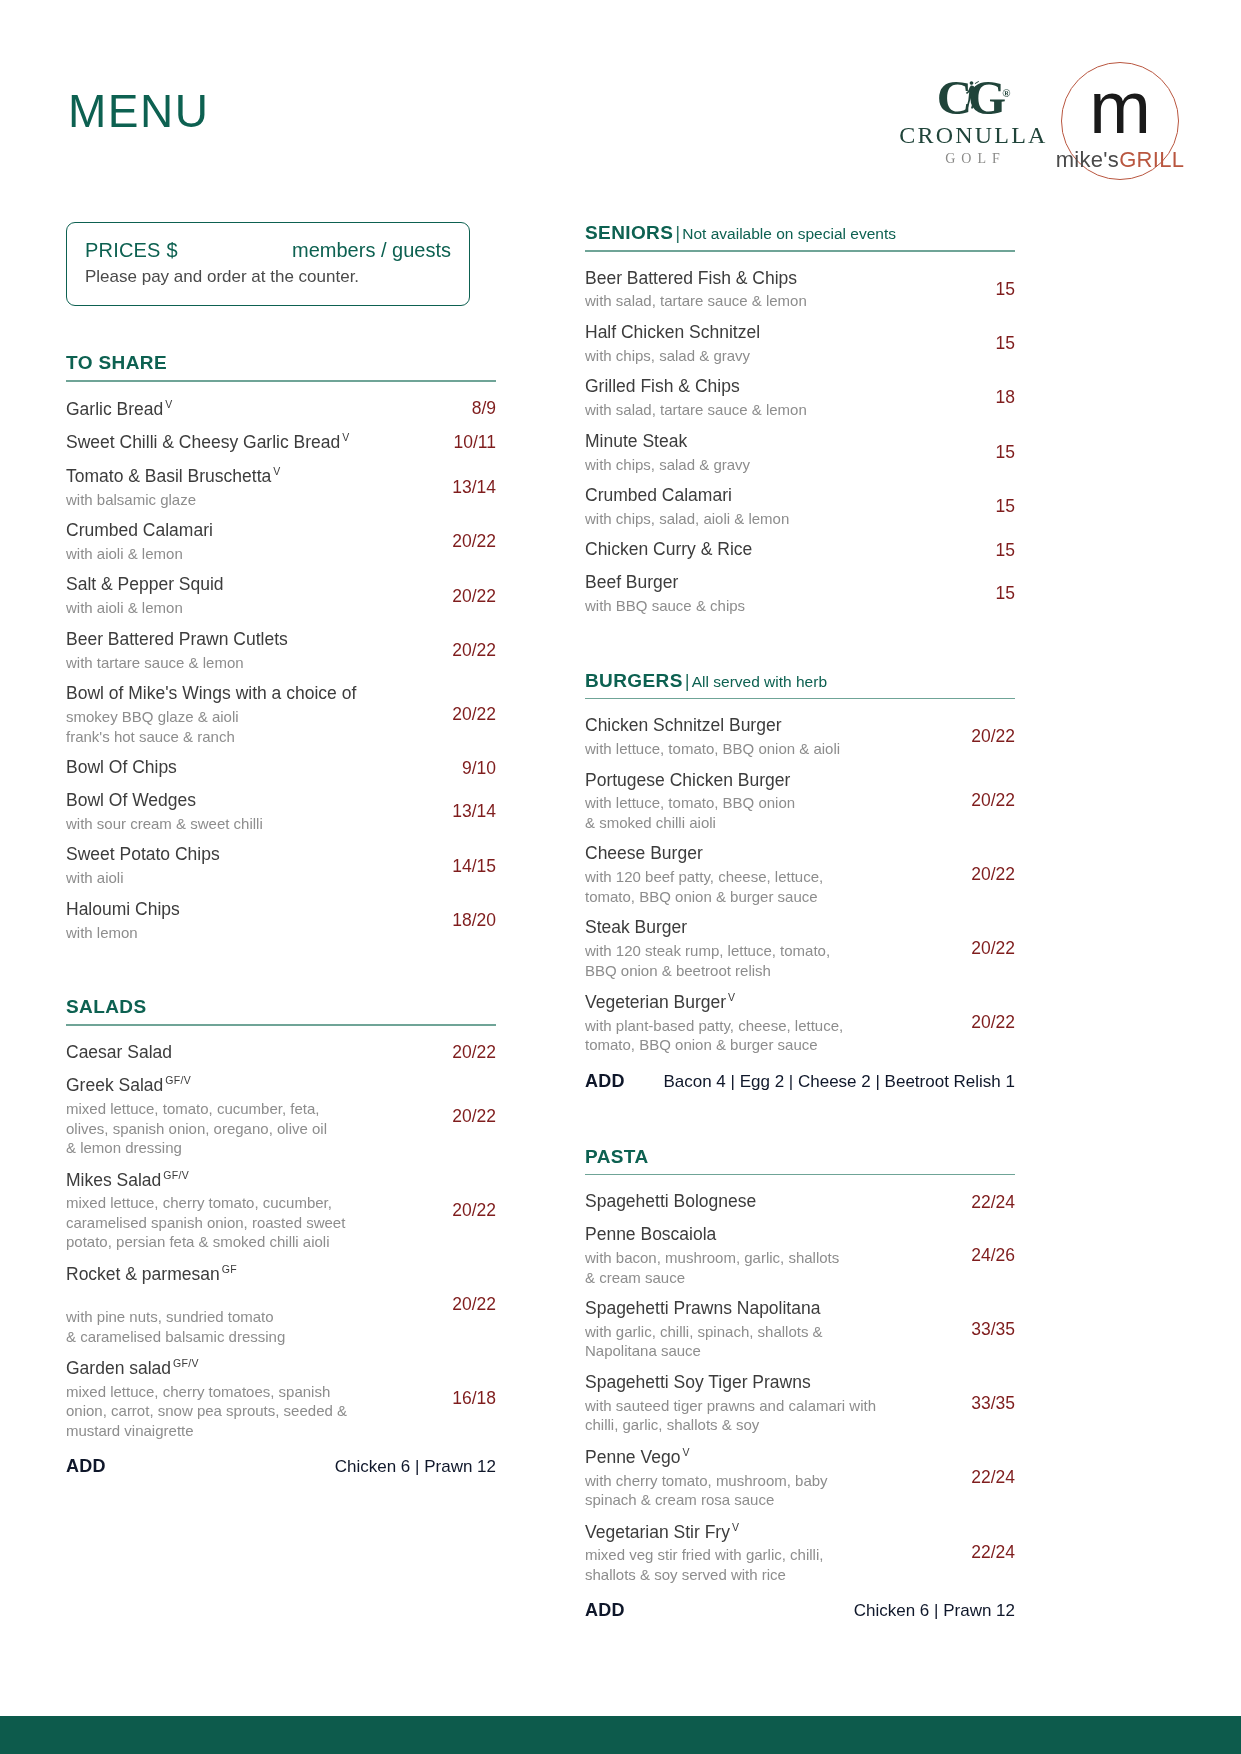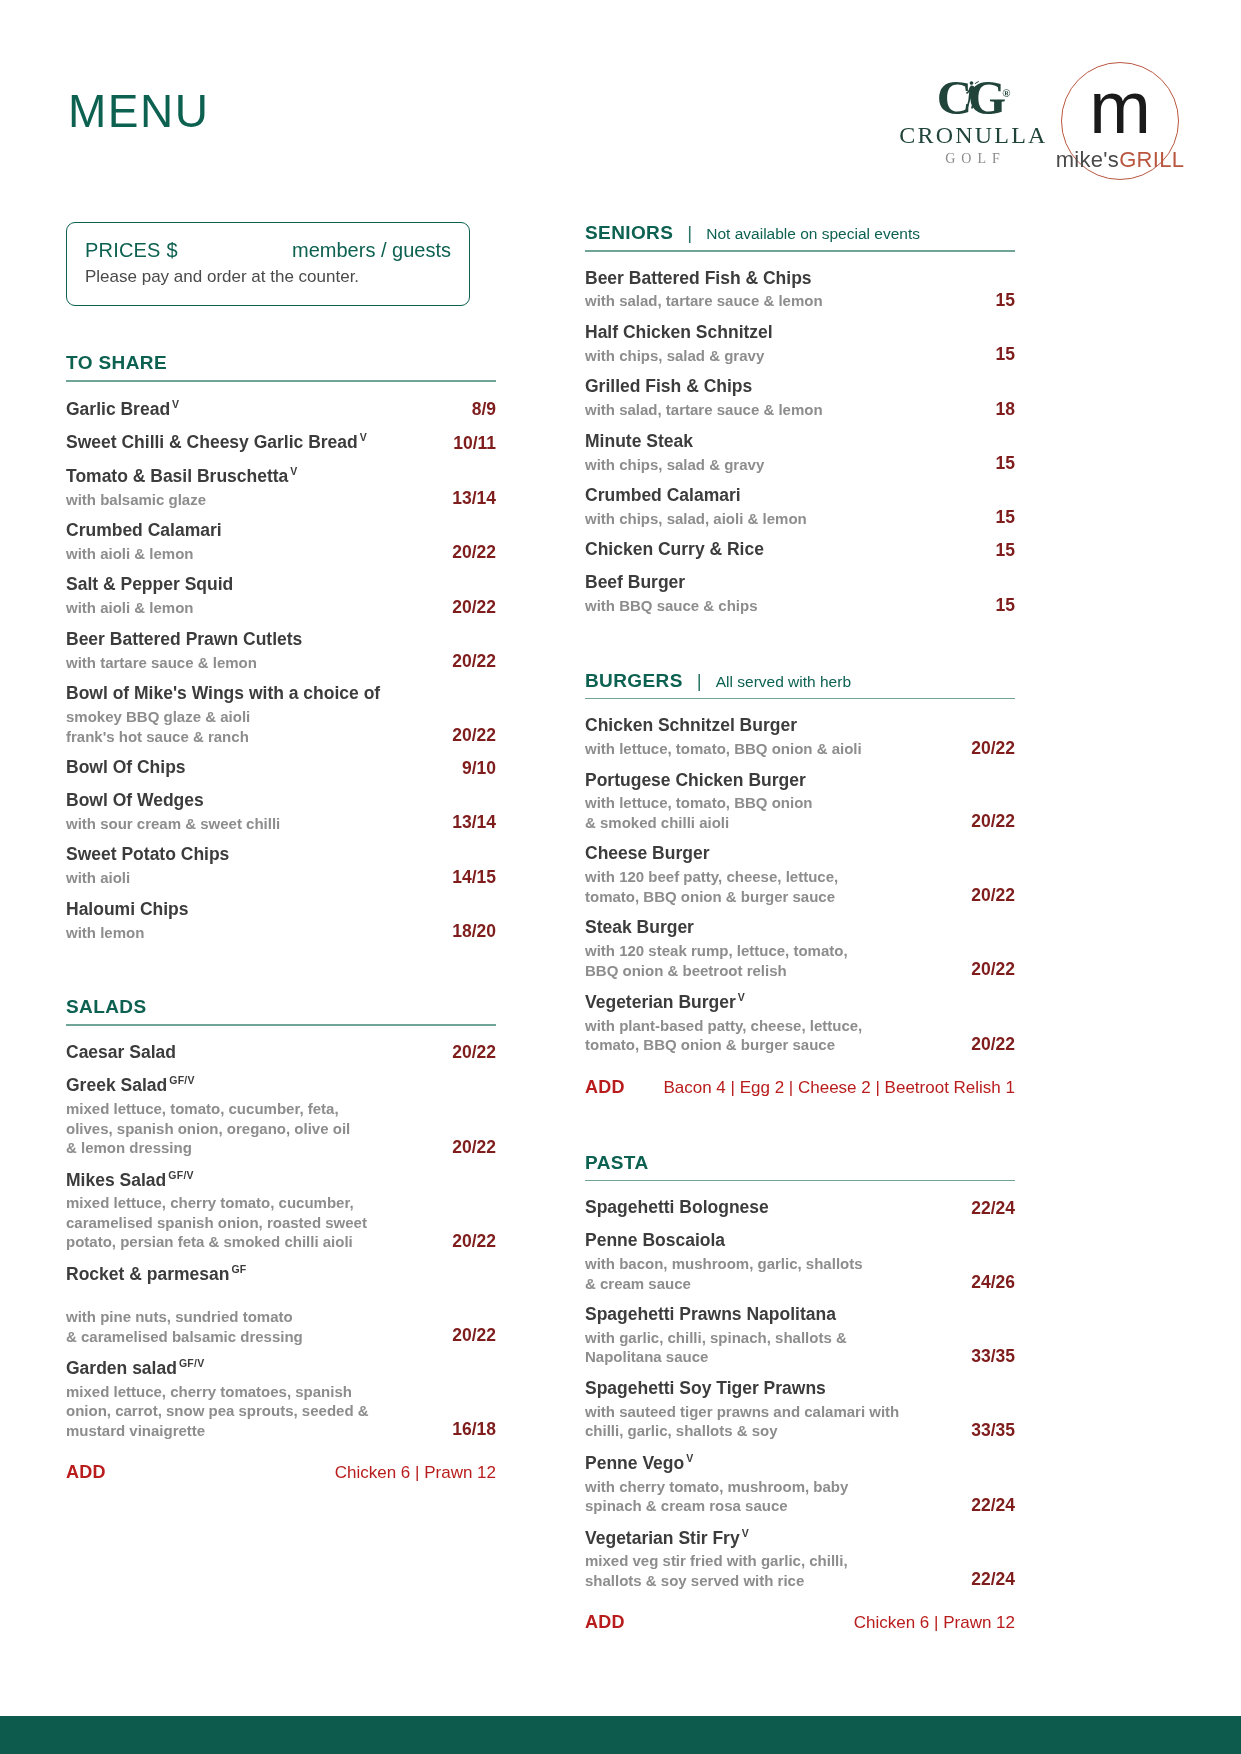--- a/index.html
+++ b/index.html
@@ -164,21 +164,21 @@
     margin-top: 5px;
     font-size: 17px;
     color: #4a4a4a;
   }
 
   
   .section { margin-bottom: 26px; }
   .sec-head {
     display: flex;
     align-items: baseline;
-    gap: 12px;
+    gap: 0;
     color: #0d6151;
     padding-bottom: 6px;
   }
   .sec-title {
     font-size: 19px;
     font-weight: 700;
     letter-spacing: 0.4px;
   }
   .sec-pipe {
     font-size: 19px;
@@ -194,23 +194,22 @@
   .sec-rule {
     height: 1.5px;
     background: #6fa497;
     margin-bottom: 16px;
   }
 
   
   .item {
     display: flex;
     justify-content: space-between;
-    align-items: flex-end;
+    align-items: center;
     margin-bottom: 11px;
-    font-weight: bold;
   }
   .item-main { flex: 1 1 auto; padding-right: 14px; }
   .item-name {
     font-size: 17.5px;
     color: #3c3c3c;
     line-height: 1.25;
   }
   .item-name .sup {
     font-size: 10.5px;
     vertical-align: super;
@@ -230,22 +229,22 @@
     flex: 0 0 auto;
     text-align: right;
     min-width: 56px;
   }
 
   
   .add-row {
     display: flex;
     justify-content: space-between;
     align-items: baseline;
-    color: #b91c1c;
-    margin-top: 22px;
+    color: #0f172a;
+    margin-top: 16px;
     margin-bottom: 4px;
   }
   .add-label { font-size: 18px; font-weight: 700; letter-spacing: 0.3px; }
   .add-values { font-size: 17px; font-weight: 400; }
 
   
   .footer-bar {
     position: absolute;
     left: 0; right: 0; bottom: 0;
     height: 38px;

